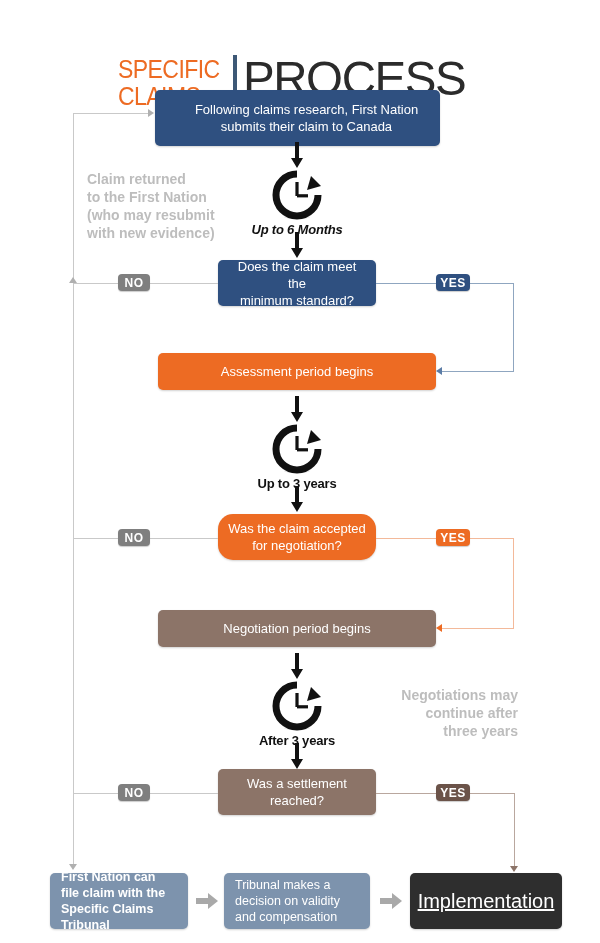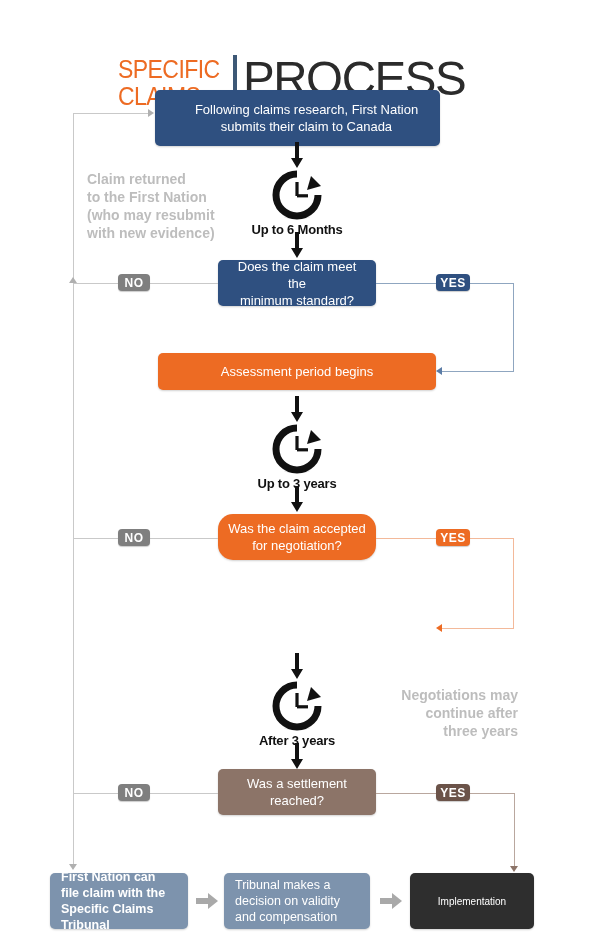--- a/index.html
+++ b/index.html
@@ -202,21 +202,21 @@
 
   <div class="node blue" style="left:155px; top:90px; width:285px; height:56px;padding-left:28px;">Following claims research, First Nation
 submits their claim to Canada</div>
 
   <div class="flow-arrow" style="left:289px; top:142px;">
     <svg width="16" height="26" viewBox="0 0 16 26">
         <path d="M6 0 h4 v16 h4 l-6 10 l-6 -10 h4 z" fill="#111"></path>
       </svg>
   </div>
 
-  <div class="timer" style="left:237px; top:168px;">
+  <div class="timer" style="left:237px; top:168px;font-style:italic;">
     <div class="clock-wrap">
       <svg width="54" height="52" viewBox="0 0 54 52">
         <path d="M27 4 a21 21 0 1 0 21 21" fill="none" stroke="#111" stroke-width="7" stroke-linecap="butt"></path>
         <path d="M41 6 l10 10 l-14 4 z" fill="#111"></path>
         <rect x="25.4" y="12" width="3.2" height="14" fill="#111"></rect>
         <rect x="27" y="24.2" width="11" height="3.2" fill="#111"></rect>
         <ellipse cx="27" cy="47" rx="13" ry="2" fill="#000" opacity="0.09"></ellipse>
       </svg>
     </div>
     <div class="timer-label">Up to 6 Months</div>
@@ -282,20 +282,21 @@
 
   <div class="line-h c-gray" style="left:73px; top:538px; width:145px;"></div>
   <div class="badge no" style="left:118px; top:529px;">NO</div>
 
   <div class="line-h c-orange" style="left:376px; top:538px; width:137px;"></div>
   <div class="badge yes-orange" style="left:436px; top:529px;">YES</div>
   <div class="line-v c-orange" style="left:513px; top:538px; height:90px;"></div>
   <div class="line-h c-orange" style="left:441px; top:628px; width:73px;"></div>
   <div class="arrow left c-orange" style="left:436px; top:624px;"></div>
 
+  <div class="node taupe" style="left:158px; top:610px; width:278px; height:37px;">Negotiation period begins</div>
 
   <div class="flow-arrow" style="left:289px; top:653px;">
     <svg width="16" height="26" viewBox="0 0 16 26">
         <path d="M6 0 h4 v16 h4 l-6 10 l-6 -10 h4 z" fill="#111"></path>
       </svg>
   </div>
 
   <div class="timer" style="left:237px; top:679px;">
     <div class="clock-wrap">
       <svg width="54" height="52" viewBox="0 0 54 52">
@@ -346,15 +347,15 @@
   <div class="node slate left-align" style="left:224px; top:873px; width:146px; height:56px;">Tribunal makes a
 decision on validity
 and compensation</div>
 
   <div class="fat-arrow" style="left:380px; top:893px;">
     <svg width="22" height="16" viewBox="0 0 22 16">
         <path d="M0 5 h12 v-5 l10 8 l-10 8 v-5 h-12 z" fill="#A9A9A9"></path>
       </svg>
   </div>
 
-  <div class="node dark" style="left:410px; top:873px; width:124px; height:56px; font-size:10px;">Implementation</div>
+  <div class="node dark" style="left:410px; top:873px; width:152px; height:56px; font-size:20px;text-decoration:underline;">Implementation</div>
 
 </div>
 
 </body></html>

